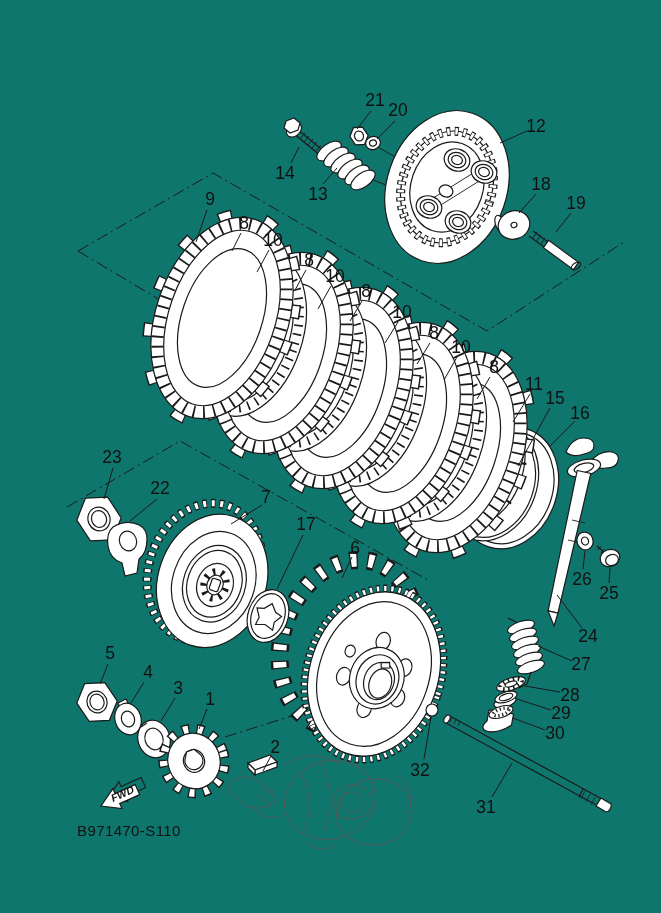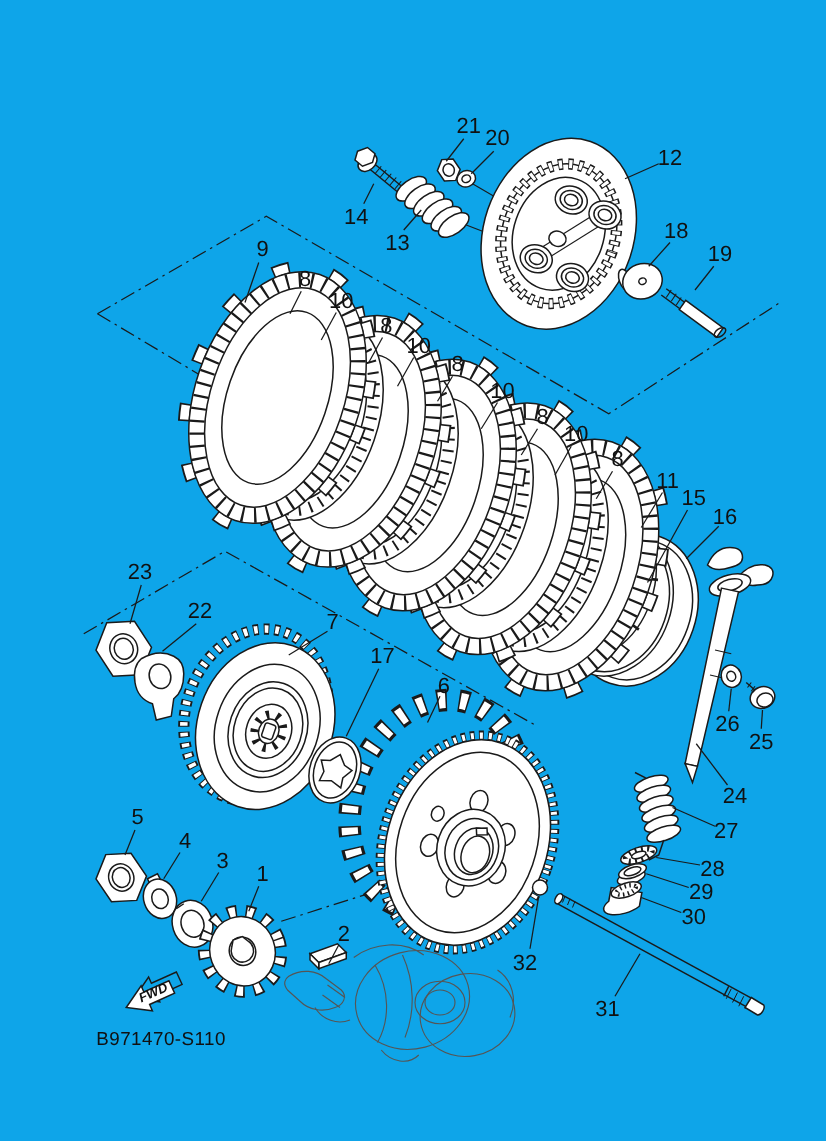--- a/index.html
+++ b/index.html
@@ -1,16 +1,16 @@
 <!DOCTYPE html>
 <html><head>
 <meta charset="utf-8">
 <style>
   html,body{margin:0;padding:0;background:#fff;}
-  .stage{position:relative;width:661px;height:913px;background:#0ea5e9;overflow:hidden;
+  .stage{position:relative;width:661px;height:913px;background:#0f766e;overflow:hidden;
          font-family:"Liberation Sans",sans-serif;}
   svg{position:absolute;left:0;top:0;}
   .ln{stroke:#1a1a1a;stroke-width:1.2;fill:none;}
   .fw{stroke:#1a1a1a;stroke-width:1.2;fill:#fff;}
   .thin{stroke:#1a1a1a;stroke-width:0.9;fill:none;}
   .leader{stroke:#1a1a1a;stroke-width:1;}
   .callout{font-size:17.5px;fill:#111;}
   .code-text{font-size:15px;fill:#111;letter-spacing:0.4px;}
   .fwd-text{font-size:10.5px;font-weight:bold;font-style:italic;fill:#111;}
   .ghost{stroke:#555;stroke-width:0.9;fill:none;}

